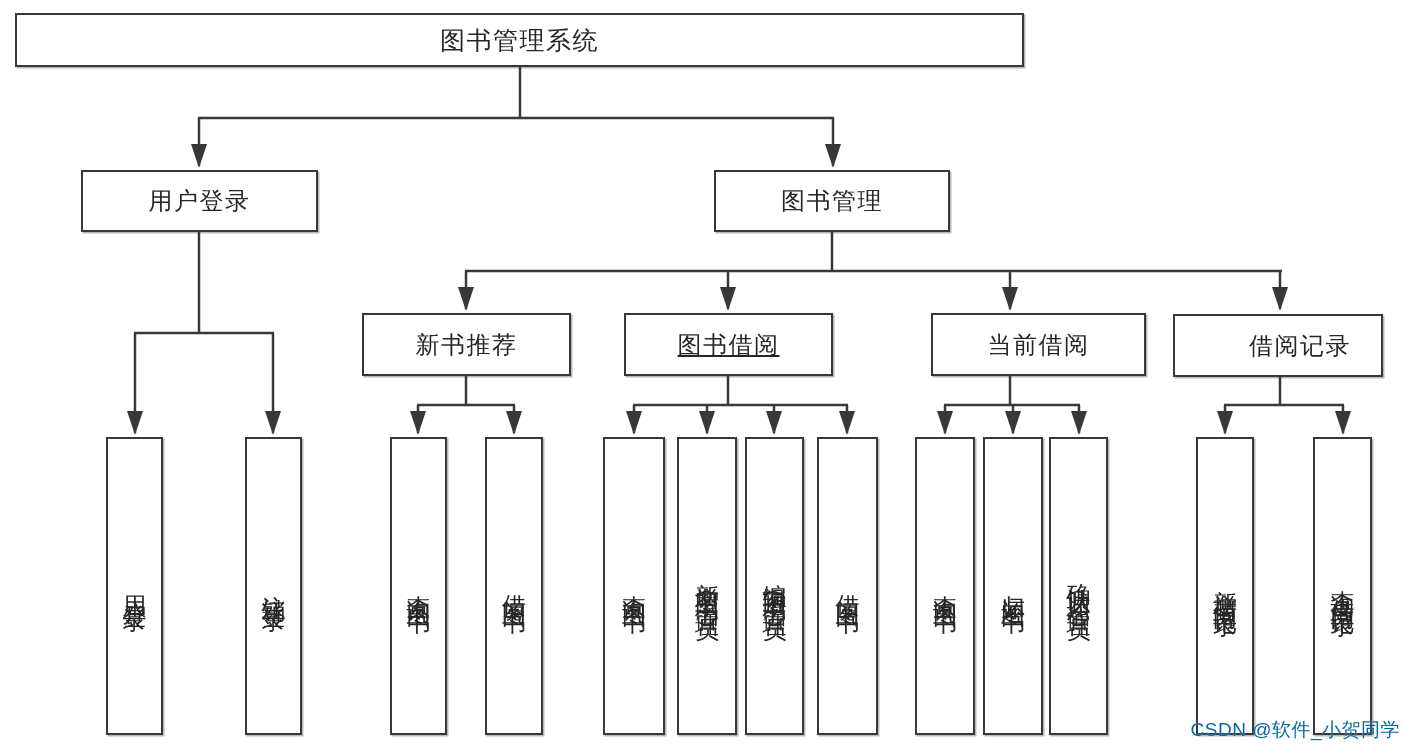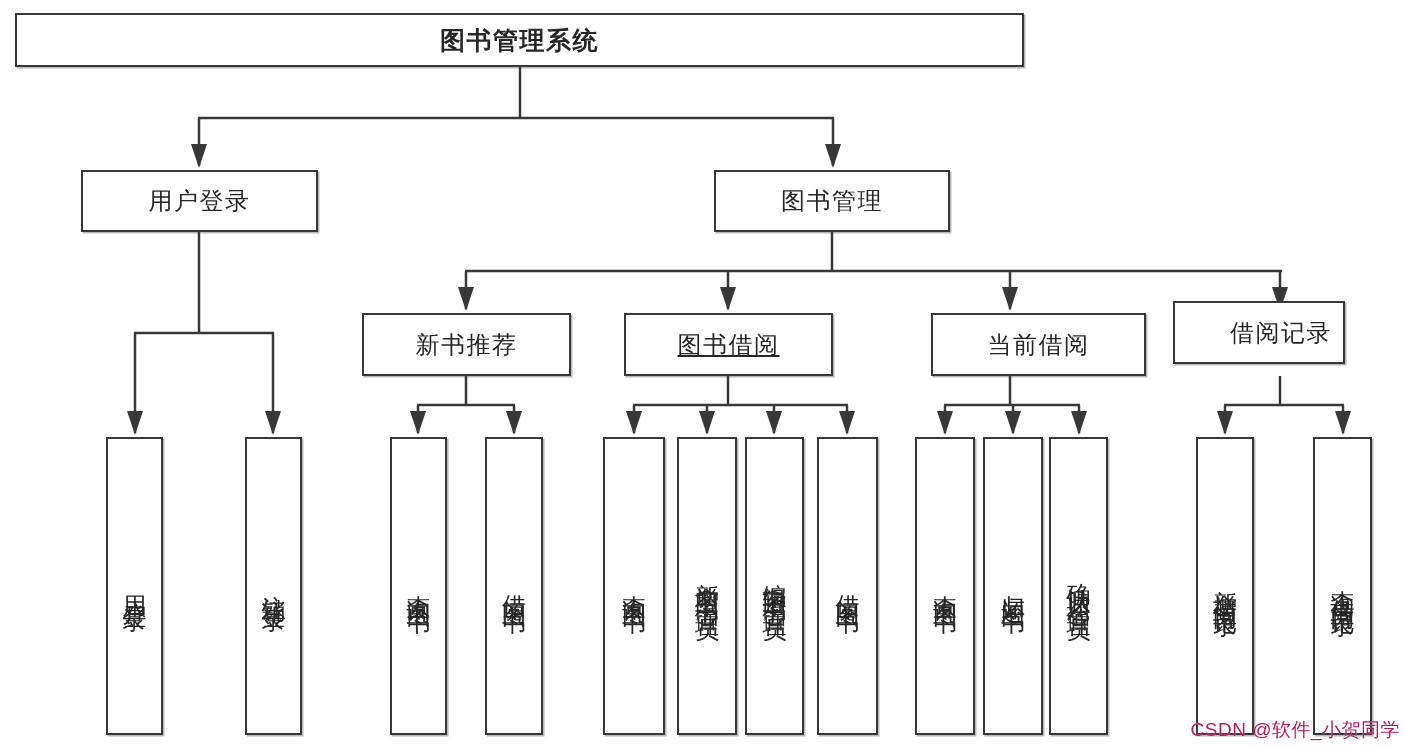--- a/index.html
+++ b/index.html
@@ -22,21 +22,21 @@
   }
   .box.root .lbl{font-size:25px;}
   .box.v{align-items:center;justify-content:center;}
   .box.v .lbl{
     writing-mode:vertical-rl;
     font-size:24px;letter-spacing:5px;line-height:1;
     white-space:nowrap;
   }
   .watermark{
     position:absolute;z-index:3;right:5px;bottom:4px;
-    font-size:19px;color:#be185d;letter-spacing:0.5px;
+    font-size:19px;color:#0369a1;letter-spacing:0.5px;
     text-shadow:0 0 1px rgba(255,255,255,0.6);
   }
 </style>
 </head>
 <body>
 
 <div class="stage">
 
   <svg class="wires" viewBox="0 0 1405 747" xmlns="http://www.w3.org/2000/svg">
     <defs>
@@ -81,41 +81,41 @@
       <line x1="1013" y1="405" x2="1013" y2="433" marker-end="url(#arw)"></line>
       <line x1="1079" y1="405" x2="1079" y2="433" marker-end="url(#arw)"></line>
 
       <line x1="1280" y1="376" x2="1280" y2="406"></line>
       <line x1="1224" y1="405" x2="1344" y2="405"></line>
       <line x1="1225" y1="405" x2="1225" y2="433" marker-end="url(#arw)"></line>
       <line x1="1343" y1="405" x2="1343" y2="433" marker-end="url(#arw)"></line>
     </g>
   </svg>
 
-  <div class="box root" style="left:15px;top:13px;width:1009px;height:54px;font-weight:bold;">
+  <div class="box root" style="left:15px;top:13px;width:1009px;height:54px;">
     <span class="lbl">图书管理系统</span>
   </div>
 
   <div class="box" style="left:81px;top:170px;width:237px;height:62px;">
     <span class="lbl">用户登录</span>
   </div>
   <div class="box" style="left:714px;top:170px;width:236px;height:62px;">
     <span class="lbl">图书管理</span>
   </div>
 
   <div class="box" style="left:362px;top:313px;width:209px;height:63px;">
     <span class="lbl">新书推荐</span>
   </div>
   <div class="box" style="left:624px;top:313px;width:209px;height:63px;text-decoration:underline;">
     <span class="lbl">图书借阅</span>
   </div>
   <div class="box" style="left:903px;top:313px;width:215px;height:63px;margin-left:28px;">
     <span class="lbl">当前借阅</span>
   </div>
-  <div class="box" style="left:1173px;top:301px;width:172px;height:63px;padding-left:44px;">
+  <div class="box" style="left:1173px;top:314px;width:210px;height:63px;padding-left:44px;">
     <span class="lbl">借阅记录</span>
   </div>
 
   <div class="box v" style="left:106px;top:437px;width:57px;height:298px;">
     <span class="lbl">用户登录</span>
   </div>
   <div class="box v" style="left:245px;top:437px;width:57px;height:298px;">
     <span class="lbl">注销登录</span>
   </div>
 

